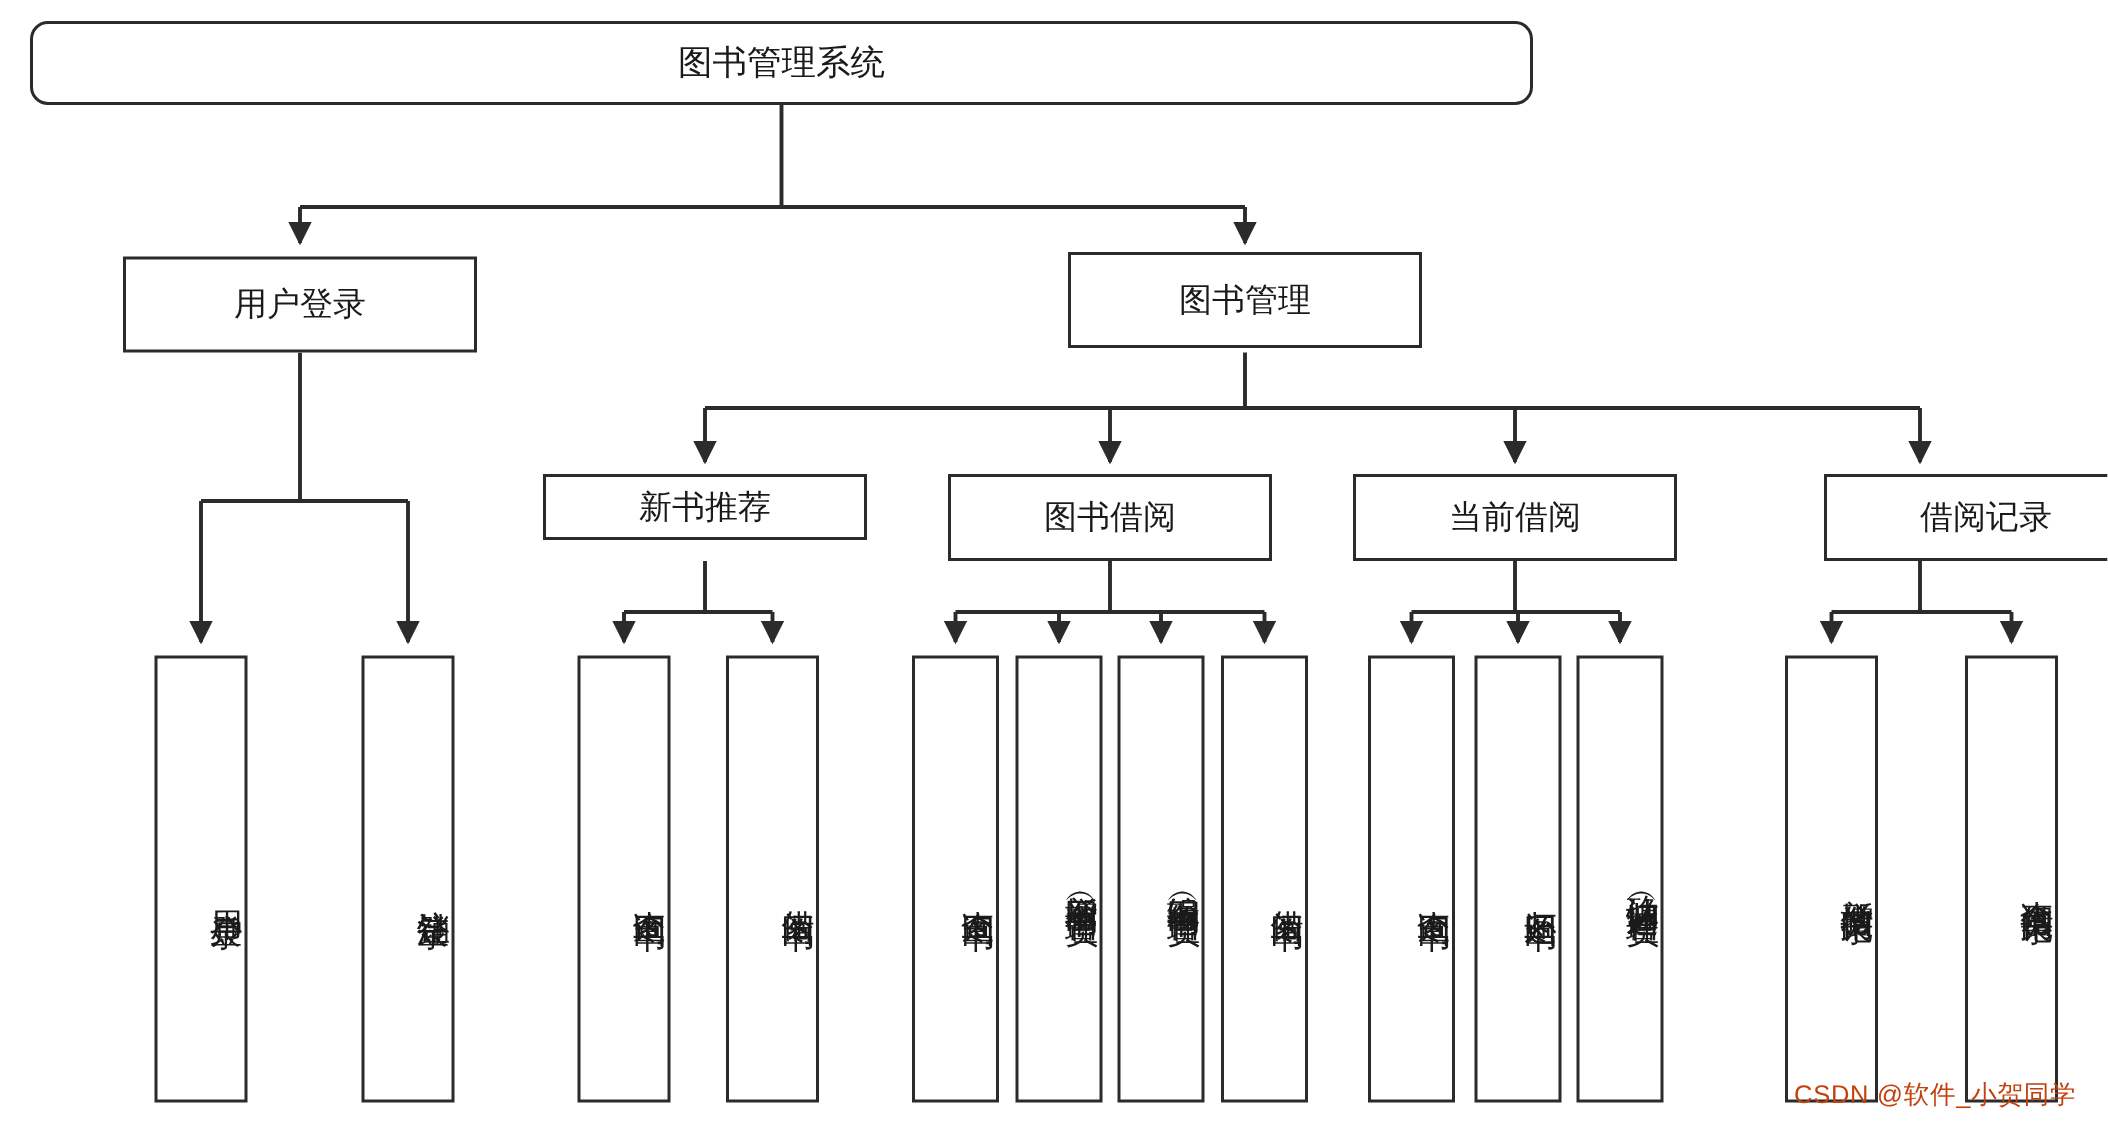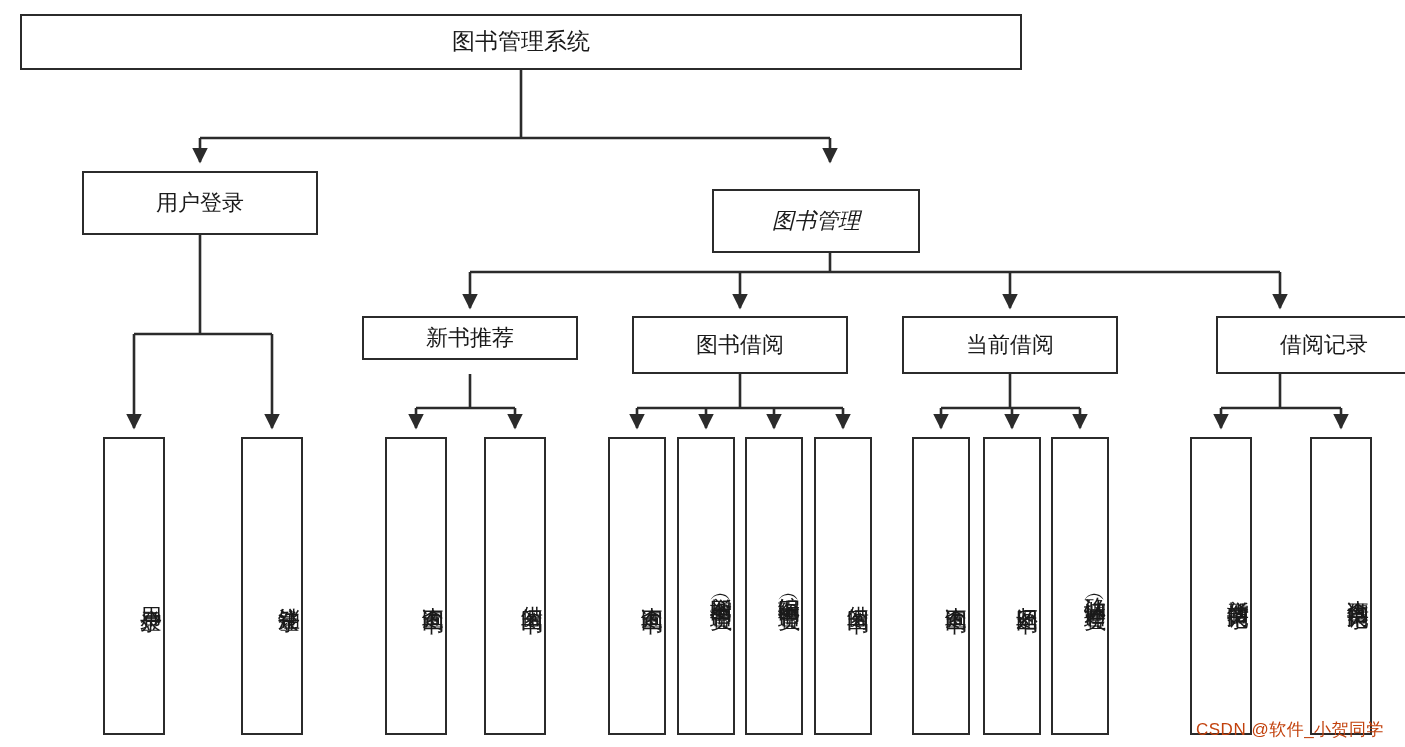--- a/index.html
+++ b/index.html
@@ -114,28 +114,28 @@
       <path d="M 1012 408 L 1012 428" marker-end="url(#arrow)"></path>
       <path d="M 1080 408 L 1080 428" marker-end="url(#arrow)"></path>
 
       <path d="M 1280 374 L 1280 408"></path>
       <path d="M 1221 408 L 1341 408"></path>
       <path d="M 1221 408 L 1221 428" marker-end="url(#arrow)"></path>
       <path d="M 1341 408 L 1341 428" marker-end="url(#arrow)"></path>
     </g>
   </svg>
 
-  <div class="node root" style="left:20px;top:14px;width:1002px;height:56px;">
+  <div class="node root" style="left:20px;top:14px;width:1002px;height:56px;border-radius:12px;">
     <span>图书管理系统</span>
   </div>
 
   <div class="node lvl1" style="left:82px;top:171px;width:236px;height:64px;">
     <span>用户登录</span>
   </div>
-  <div class="node lvl1" style="left:712px;top:189px;width:208px;height:64px;font-style:italic;">
+  <div class="node lvl1" style="left:712px;top:168px;width:236px;height:64px;">
     <span>图书管理</span>
   </div>
 
   <div class="node lvl2" style="left:362px;top:316px;width:216px;height:44px;">
     <span>新书推荐</span>
   </div>
   <div class="node lvl2" style="left:902px;top:316px;width:216px;height:58px;">
     <span>当前借阅</span>
   </div>
   <div class="node lvl2" style="left:632px;top:316px;width:216px;height:58px;">

